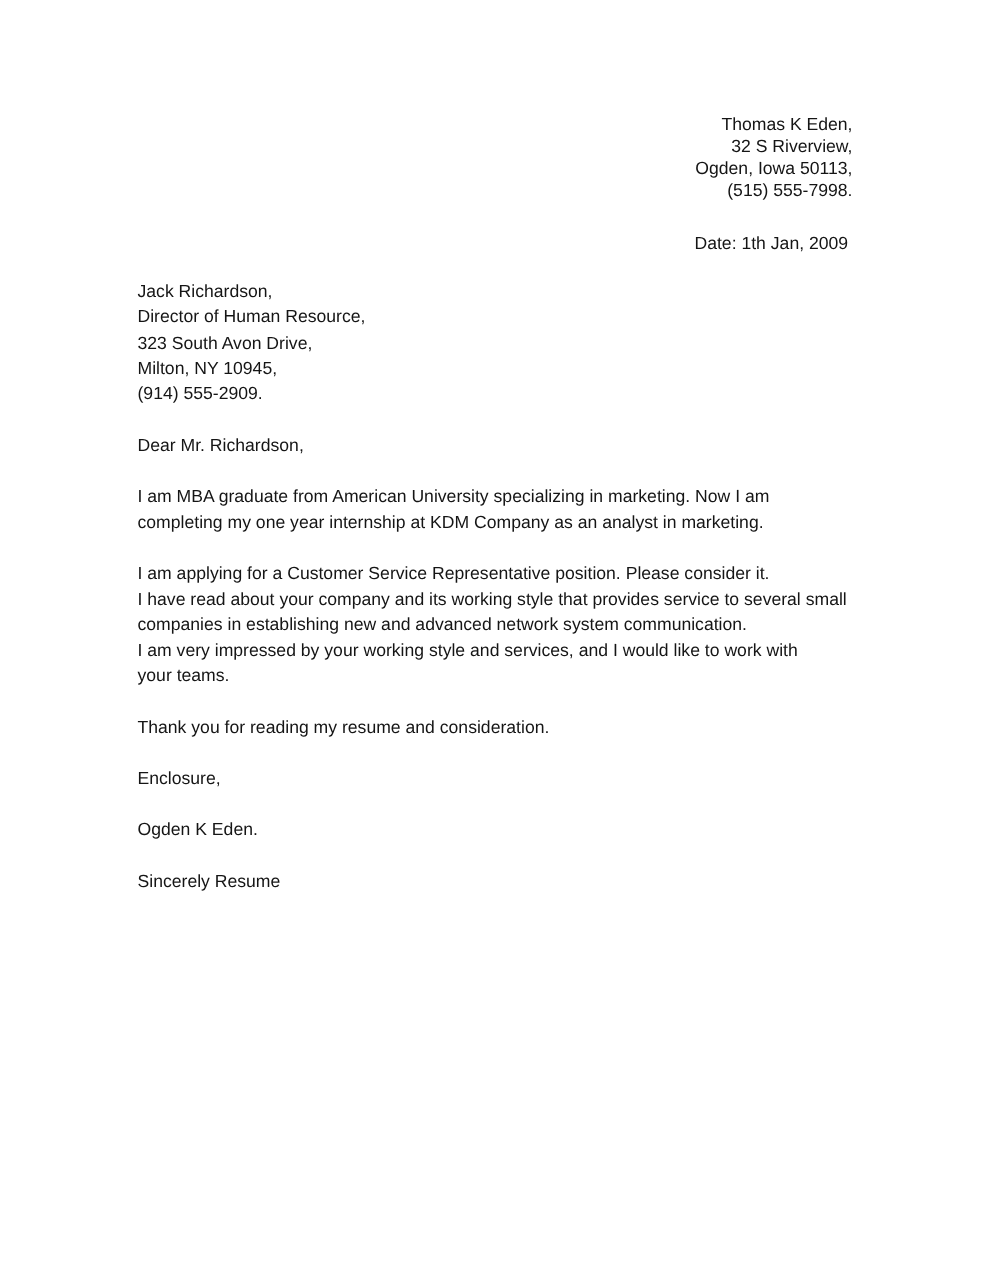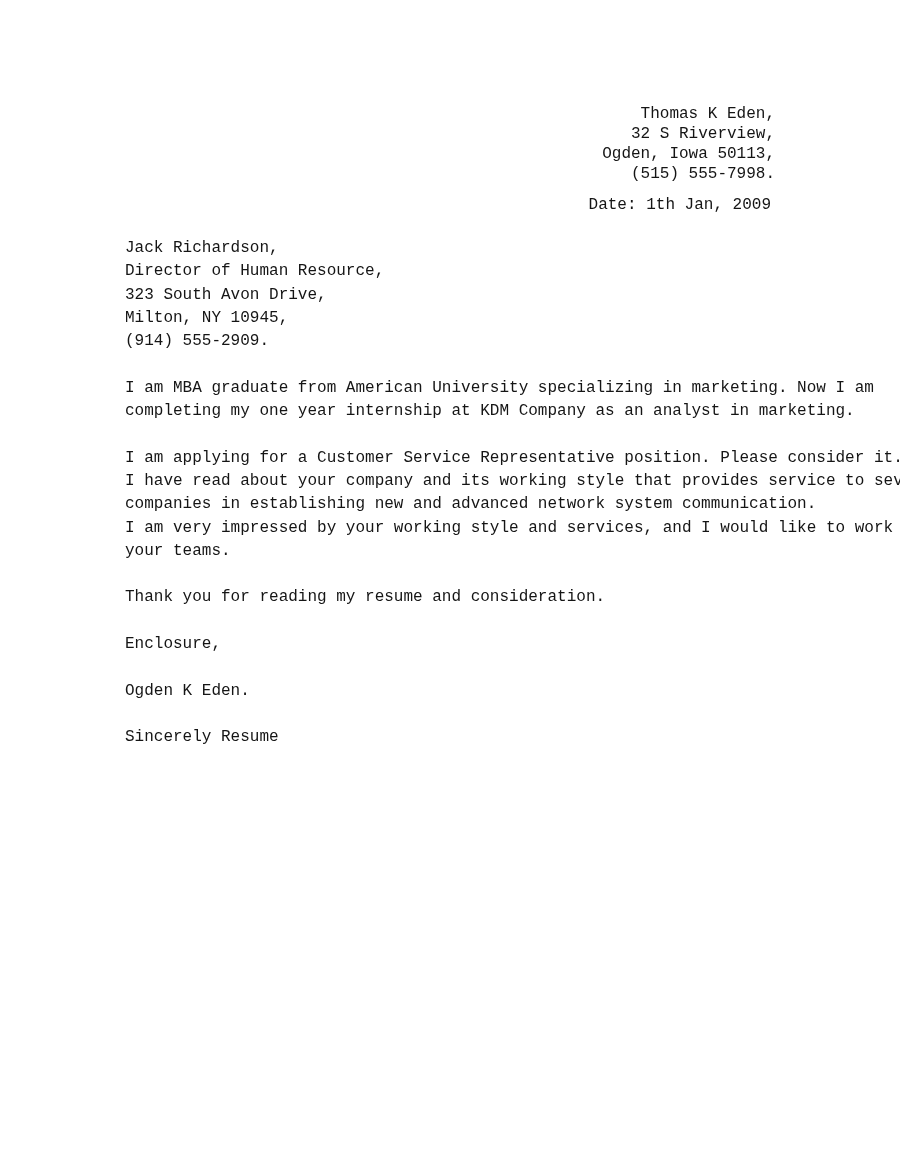--- a/index.html
+++ b/index.html
@@ -6,42 +6,42 @@
     margin: 0;
     padding: 0;
     background: #ffffff;
   }
   .page {
     position: relative;
     width: 900px;
     height: 1165px;
     background: #ffffff;
     overflow: hidden;
-    font-family: Liberation Mono, monospace;
+    font-family: Liberation Sans, sans-serif;
     font-size: 16px;
     color: #151515;
   }
   .content {
     padding: 104px 125px 0 125px;
     width: 650px;
     line-height: 23.3px;
   }
   .block {
     white-space: pre;          
     margin: 0;
   }
   .right {
     text-align: right;
   }
   .sender {
     line-height: 20px;
   }
   .date {
     line-height: 20px;
-    margin-top: 11px;
+    margin-top: 28px;
     padding-right: 4px;
   }
   .recipient {
     margin-top: 22px;
   }
   .gap-before {
     margin-top: 23.3px;
   }
 </style>
 </head>
@@ -56,20 +56,21 @@
 (515) 555-7998.</div>
 
     <div class="block right date">Date: 1th Jan, 2009</div>
 
     <div class="block recipient">Jack Richardson,
 Director of Human Resource,
 323 South Avon Drive,
 Milton, NY 10945,
 (914) 555-2909.</div>
 
+    <div class="block gap-before">Dear Mr. Richardson,</div>
 
     <div class="block gap-before">I am MBA graduate from American University specializing in marketing. Now I am
 completing my one year internship at KDM Company as an analyst in marketing.</div>
 
     <div class="block gap-before">I am applying for a Customer Service Representative position. Please consider it.
 I have read about your company and its working style that provides service to several small
 companies in establishing new and advanced network system communication.
 I am very impressed by your working style and services, and I would like to work with
 your teams.</div>
 

